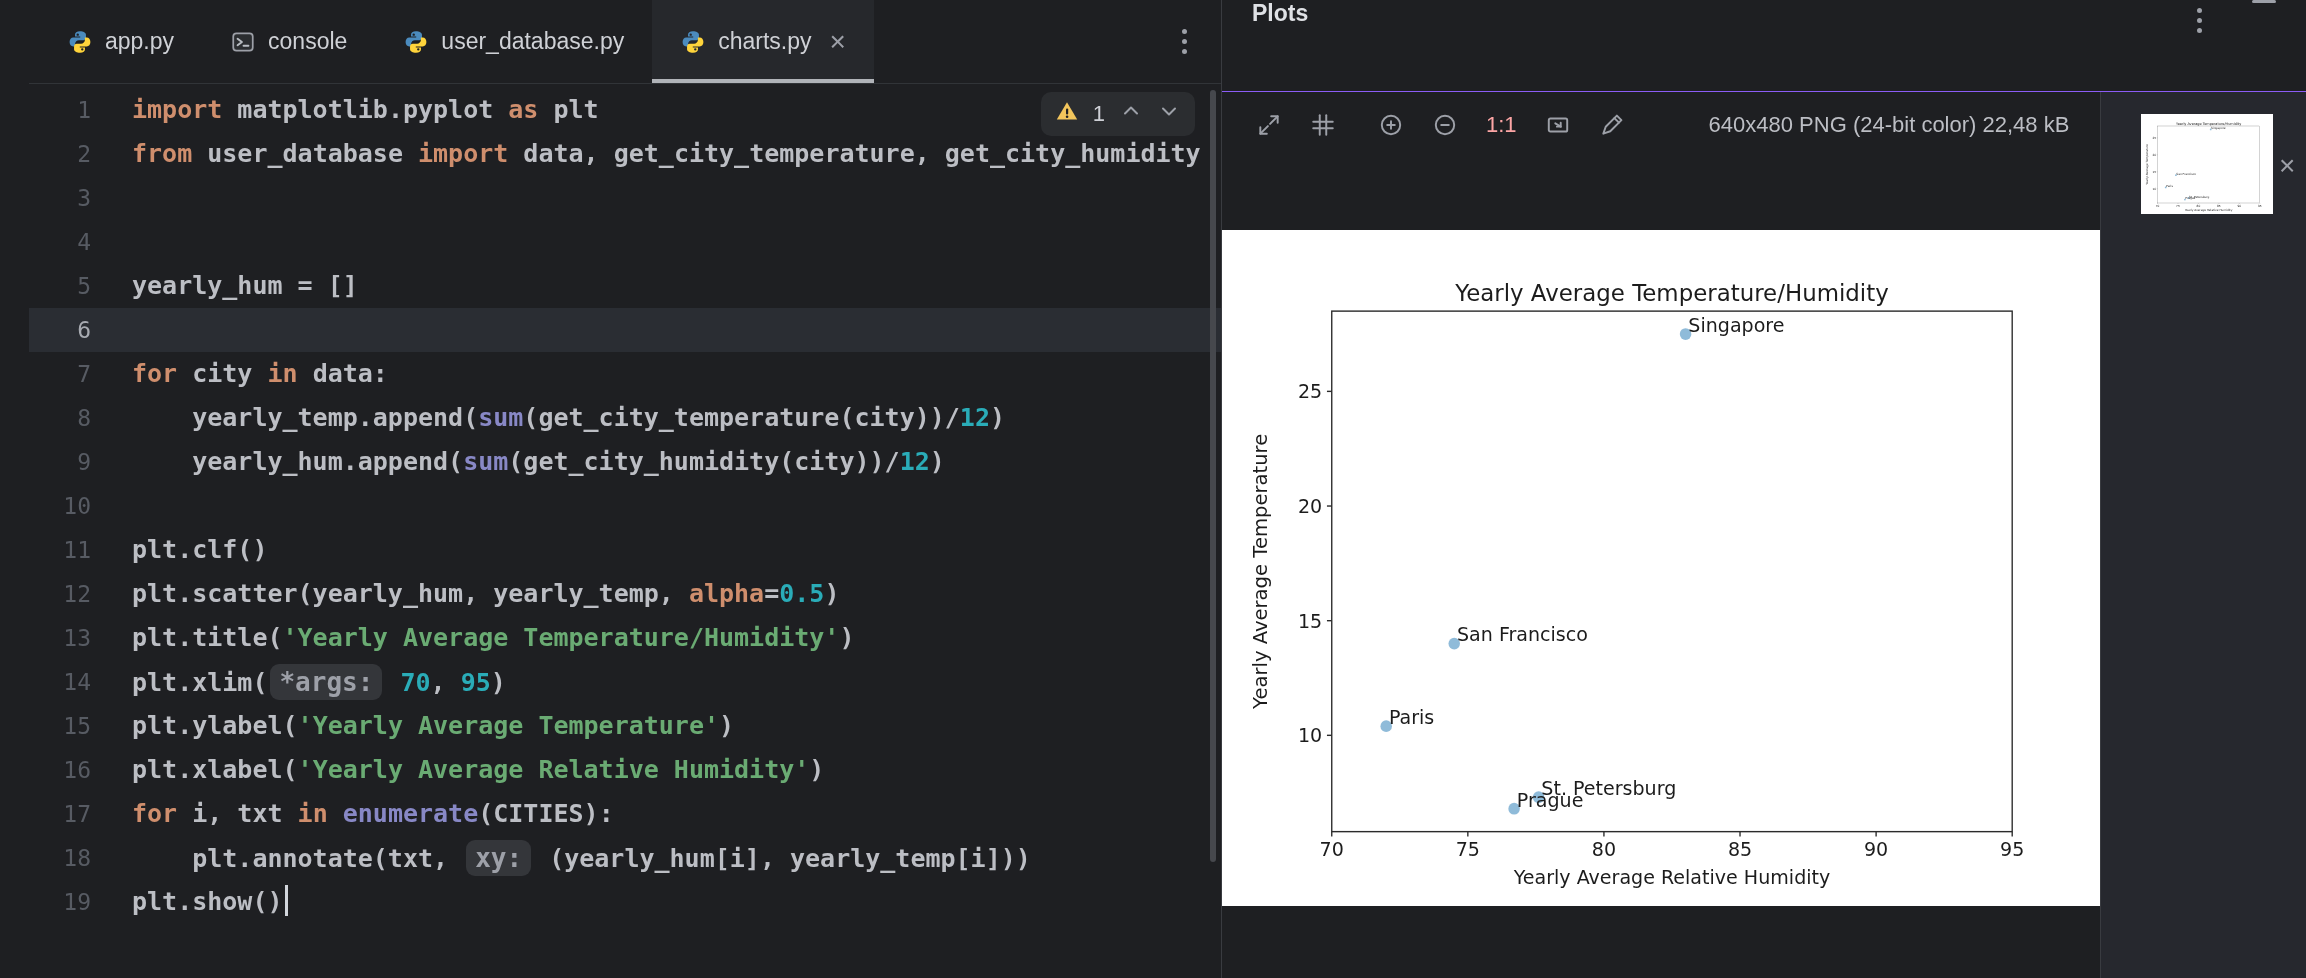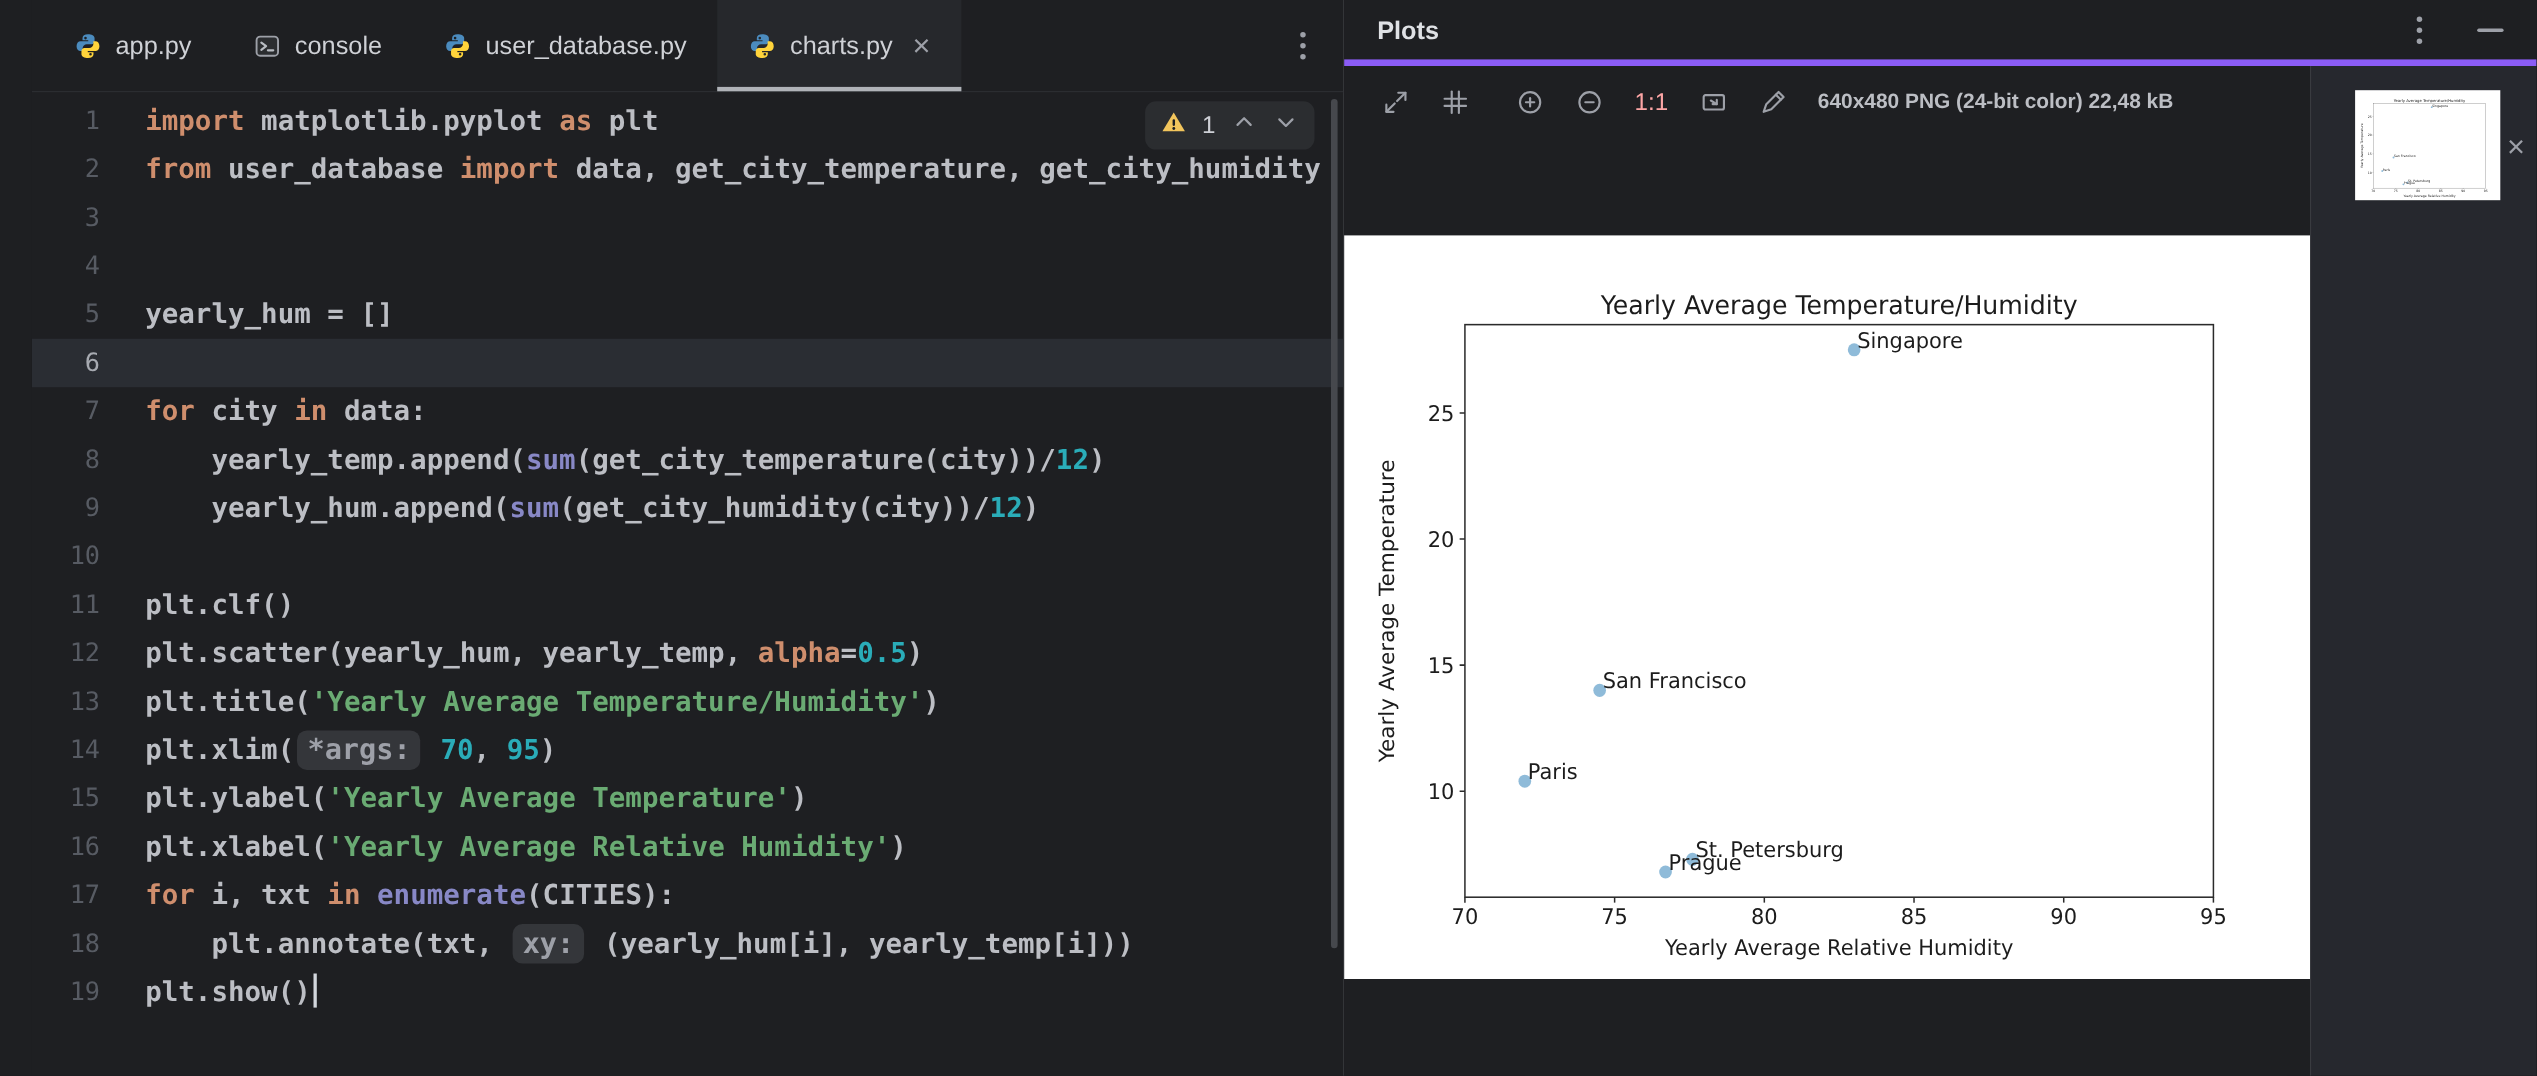--- a/index.html
+++ b/index.html
@@ -37,33 +37,33 @@
   .caret { display:inline-block; width:3px; height:31px; background:#d2d6dc; vertical-align:-6px; margin-left:2px; }
 
   .inspection-widget { position:absolute; top:8px; right:26px; display:flex; align-items:center; gap:14px;
                        background:#2b2d30; border-radius:10px; padding:7px 14px; }
   .inspection-count { color:#ced0d6; font-size:22px; font-family:"Liberation Sans", sans-serif; }
   .editor-scrollbar { position:absolute; top:6px; right:5px; width:6px; height:772px;
                       background:#46484d; border-radius:3px; }
 
   
   .plots-pane { flex:1; display:flex; flex-direction:column; background:#1e1f22; min-width:0; }
-  .plots-header { height:60px; flex:none; display:flex; align-items:center; padding:0 30px;
-                  border-bottom:6px solid #8b5cf6; }
+  .plots-header { height:92px; flex:none; display:flex; align-items:flex-start; padding:0 30px;
+                  border-bottom:1px solid #8b5cf6; }
   .plots-title { color:#dfe1e5; font-size:23px; font-weight:600; }
   .plots-kebab { margin-left:auto; display:flex; flex-direction:column; gap:5px; padding:8px; }
   .plots-minimize { width:24px; height:3px; background:#9da0a8; margin-left:42px; border-radius:2px; }
 
   .plots-body { flex:1; display:flex; min-height:0; }
   .plots-main { flex:1; display:flex; flex-direction:column; min-width:0; }
   .plots-toolbar { height:66px; flex:none; display:flex; align-items:center; padding-left:34px; gap:28px; }
   .tool-icon { display:flex; align-items:center; justify-content:center; }
   .tool-icon svg { display:block; }
   .zoom-label { color:#fca5a5; font-size:22px; }
-  .image-info { color:#bcbec4; font-size:19px;font-weight:bold; }
+  .image-info { margin-left:56px; color:#bcbec4; font-size:22px; }
   .canvas-zone { flex:1; display:flex; align-items:center; min-height:0; }
   .plot-canvas { width:100%; height:676px; background:#ffffff; }
   .plot-canvas svg { width:100%; height:100%; display:block; }
 
   .thumb-strip { width:206px; flex:none; background:#26282e; border-left:1px solid #393b40;
                  position:relative; padding:22px 0 0 40px; }
   .thumb { width:132px; height:100px; background:#ffffff; }
   .thumb svg { width:100%; height:100%; display:block; }
   .thumb-close { position:absolute; left:178px; top:60px; color:#9da0a8; font-size:28px; line-height:1; }
 </style>

